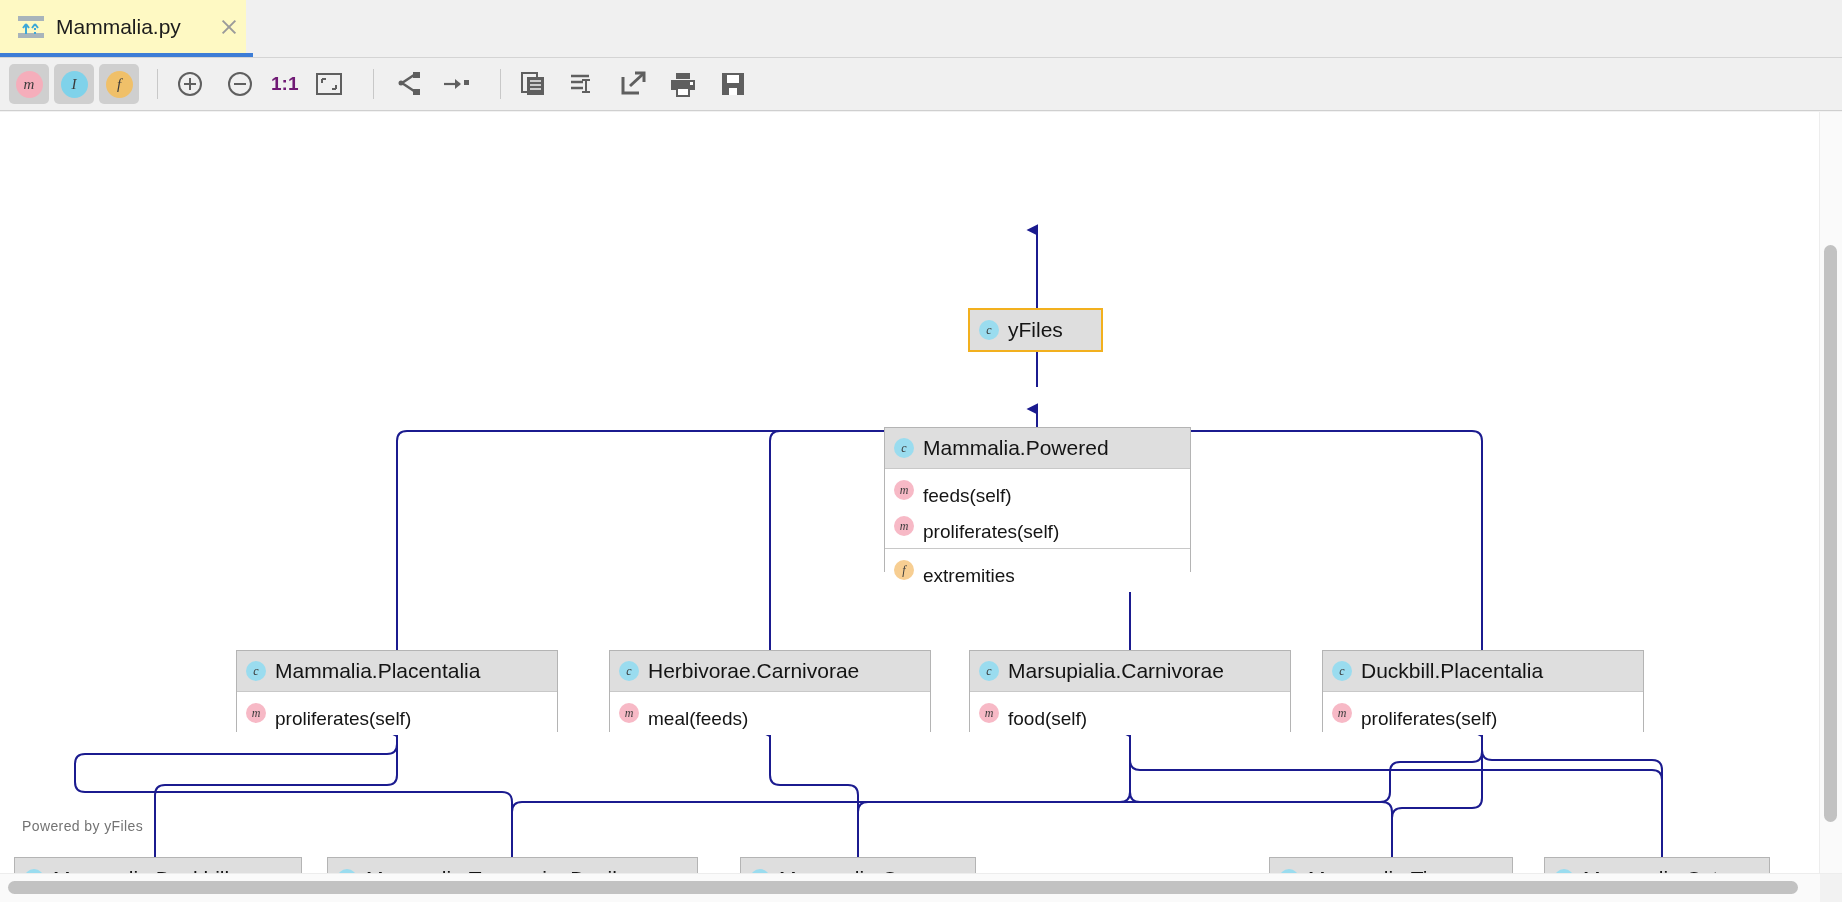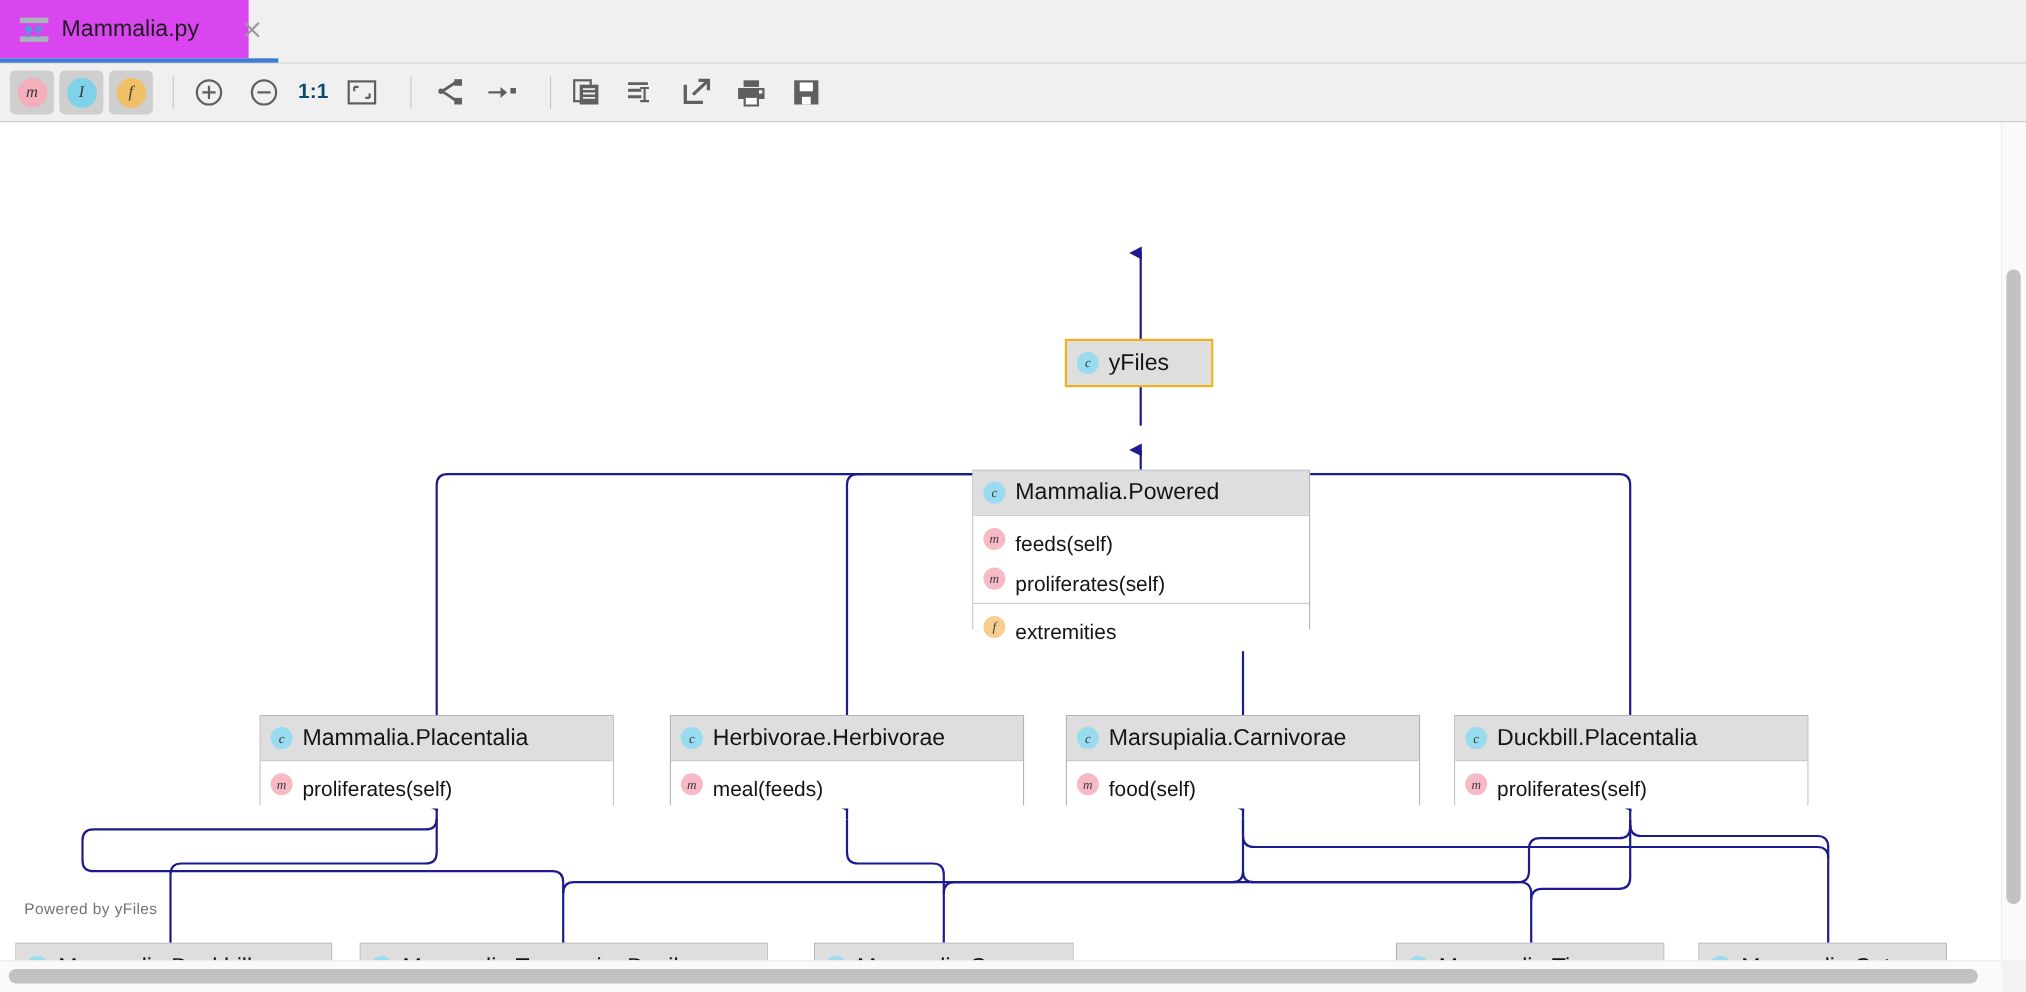--- a/index.html
+++ b/index.html
@@ -7,21 +7,21 @@
     width:1842px;height:902px;overflow:hidden;
     background:#ffffff;
     font-family:"Liberation Sans", sans-serif;
     -webkit-font-smoothing:antialiased;
   }
   .app{position:relative;width:1842px;height:902px;background:#f2f2f2;}
 
   
   .tabbar{position:absolute;left:0;top:0;width:1842px;height:57px;background:#f0f0f0;
           border-bottom:1px solid #d4d4d4;}
-  .tab{position:absolute;left:0;top:0;width:226px;height:53px;background:#d946ef;
+  .tab{position:absolute;left:0;top:0;width:246px;height:53px;background:#fef9c3;
        display:flex;align-items:center;box-sizing:border-box;padding-left:18px;}
   .tab-underline{position:absolute;left:0;top:53px;width:253px;height:4px;background:#3d7dd6;}
   .tab-icon{width:26px;height:26px;position:relative;flex:0 0 auto;margin-right:12px;}
   .tab-icon i{position:absolute;left:0;right:0;height:5px;background:#a8b4bb;}
   .tab-icon i.top{top:2px;}
   .tab-icon i.bot{bottom:2px;}
   .tab-icon svg{position:absolute;left:3px;top:6px;}
   .tab-title{font-size:21px;color:#1c1c1c;white-space:nowrap;}
   .tab-close{position:absolute;left:218px;top:16px;width:22px;height:22px;cursor:pointer;}
   .tab-close:before,.tab-close:after{content:"";position:absolute;left:2px;top:10px;
@@ -36,21 +36,21 @@
         justify-content:center;cursor:pointer;}
   .tbtn.toggled{background:#cfcfcf;}
   .badge{width:27px;height:27px;border-radius:50%;display:flex;align-items:center;justify-content:center;
          font-size:15px;color:#3a3a3a;font-family:"Liberation Serif",serif;font-style:italic;}
   .badge.m{background:#f5aebb;}
   .badge.i{background:#7fd2ea;}
   .badge.f{background:#f0c069;}
   .sep{width:1px;height:30px;background:#c8c8c8;margin:0 13px;}
   .ibtn{width:38px;height:38px;margin-right:12px;display:flex;align-items:center;justify-content:center;cursor:pointer;}
   .ibtn svg{display:block;}
-  .ratio{font-size:19px;font-weight:bold;color:#0c4a6e;cursor:pointer;margin-right:12px;
+  .ratio{font-size:19px;font-weight:bold;color:#701a75;cursor:pointer;margin-right:12px;
          font-family:"Liberation Sans",sans-serif;}
 
   
   .canvas{position:absolute;left:0;top:112px;width:1820px;height:762px;background:#fff;overflow:hidden;}
   .canvas-svg{position:absolute;left:0;top:0;}
 
   .node{position:absolute;box-sizing:border-box;border:1px solid #b4b4b4;background:#ffffff;}
   .node.sel{border:2px solid #f2b01e;}
   .nhead{background:#dedede;display:flex;align-items:center;padding:0 10px 0 9px;box-sizing:border-box;}
   .nsec{background:#ffffff;border-top:1px solid #c8c8c8;padding:3px 0 4px 0;}
@@ -268,21 +268,21 @@
         <div class="nrow">
           <span class="chip m">m</span>
           <span class="nlabel">proliferates(self)</span>
         </div>
       </div>
     </div>
 
     <div class="node" style="left:609px;top:538px;width:322px;height:82px;">
       <div class="nhead" style="height:40px;">
         <span class="chip c">c</span>
-        <span class="ntitle">Herbivorae.Herbivorae</span>
+        <span class="ntitle">Herbivorae.Carnivorae</span>
       </div>
       <div class="nsec">
         <div class="nrow">
           <span class="chip m">m</span>
           <span class="nlabel">meal(feeds)</span>
         </div>
       </div>
     </div>
 
     <div class="node" style="left:969px;top:538px;width:322px;height:82px;">

